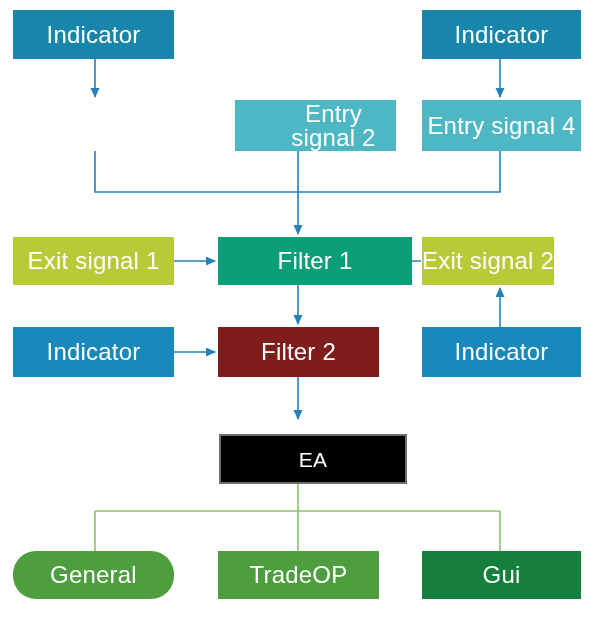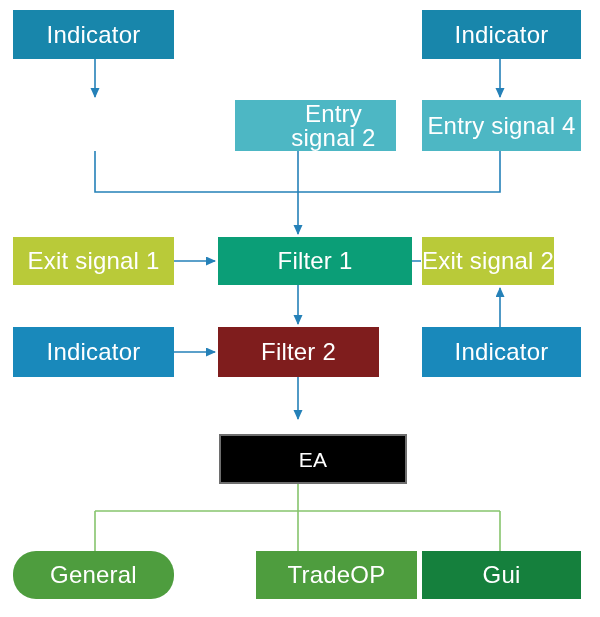--- a/index.html
+++ b/index.html
@@ -41,21 +41,21 @@
   .n-entry2  { left: 235px; top: 100px; width: 161px; height: 51px; padding-left: 36px; }
   .n-entry3  { left: 422px; top: 100px; width: 159px; height: 51px; }
   .n-exit1   { left: 13px;  top: 237px; width: 161px; height: 48px; }
   .n-filter1 { left: 218px; top: 237px; width: 194px; height: 48px; }
   .n-exit2   { left: 422px; top: 237px; width: 132px; height: 48px; }
   .n-ind-ml  { left: 13px;  top: 327px; width: 161px; height: 50px; }
   .n-filter2 { left: 218px; top: 327px; width: 161px; height: 50px; }
   .n-ind-mr  { left: 422px; top: 327px; width: 159px; height: 50px; }
   .n-ea      { left: 219px; top: 422px; width: 188px; height: 50px; font-size: 21px; margin-top: 12px; }
   .n-general { left: 13px;  top: 551px; width: 161px; height: 48px; border-radius: 23px; }
-  .n-tradeop { left: 218px; top: 551px; width: 161px; height: 48px; margin-left: 38px; }
+  .n-tradeop { left: 218px; top: 551px; width: 161px; height: 48px; }
   .n-gui     { left: 422px; top: 551px; width: 159px; height: 48px; }
 </style>
 </head>
 <body>
 
 <div class="canvas">
 
   <svg class="connectors" width="600" height="617" viewBox="0 0 600 617">
     <defs>
       <marker id="ah" markerWidth="11" markerHeight="10" refX="9" refY="4.5" orient="auto" markerUnits="userSpaceOnUse">

